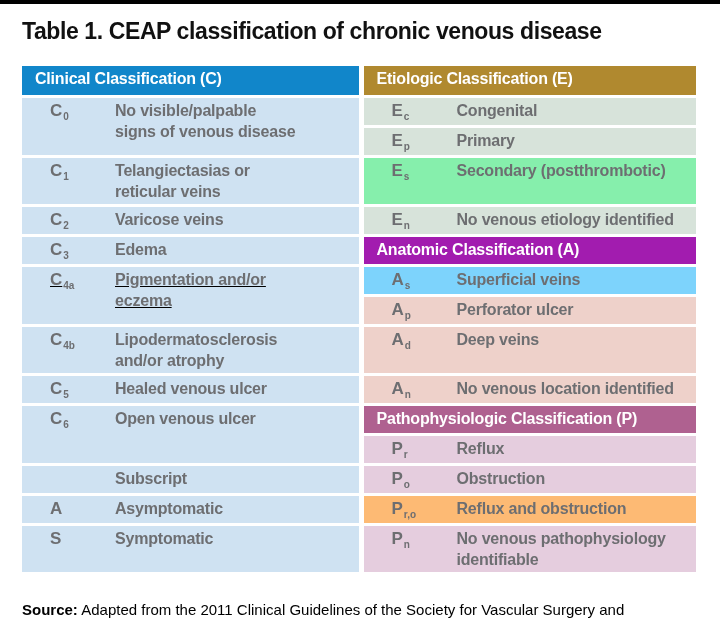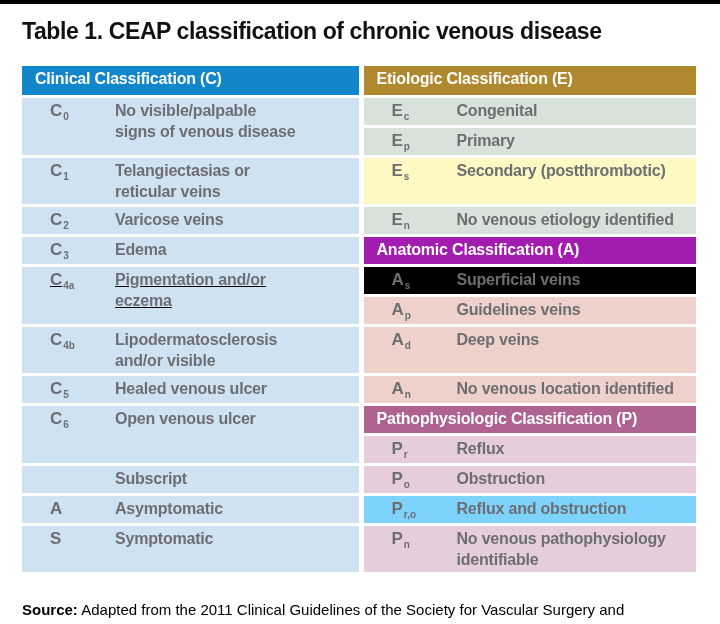--- a/index.html
+++ b/index.html
@@ -141,21 +141,21 @@
       <tr>
         <td class="col-left" style="background: rgb(207, 226, 242);">
           <div class="cellwrap">
             <span class="code">C<span class="subscript">1</span></span>
             <span class="desc">
               <div>Telangiectasias or</div>
               <div>reticular veins</div>
             </span>
           </div>
         </td>
-        <td class="col-right" style="background: #fef9c3;">
+        <td class="col-right" style="background: #86efac;">
           <div class="cellwrap">
             <span class="code">E<span class="subscript">s</span></span>
             <span class="desc">
               <div>Secondary (postthrombotic)</div>
             </span>
           </div>
         </td>
       </tr>
       <tr>
         <td class="col-left" style="background: rgb(207, 226, 242);">
@@ -189,46 +189,46 @@
       <tr>
         <td class="col-left" rowspan="2" style="background: rgb(207, 226, 242); text-decoration: underline;">
           <div class="cellwrap">
             <span class="code">C<span class="subscript">4a</span></span>
             <span class="desc">
               <div>Pigmentation and/or</div>
               <div>eczema</div>
             </span>
           </div>
         </td>
-        <td class="col-right" style="background: #000000;">
+        <td class="col-right" style="background: #7dd3fc;">
           <div class="cellwrap">
             <span class="code">A<span class="subscript">s</span></span>
             <span class="desc">
               <div>Superficial veins</div>
             </span>
           </div>
         </td>
       </tr>
       <tr>
         <td class="col-right" style="background: rgb(238, 209, 202);">
           <div class="cellwrap">
             <span class="code">A<span class="subscript">p</span></span>
             <span class="desc">
-              <div>Guidelines veins</div>
+              <div>Perforator ulcer</div>
             </span>
           </div>
         </td>
       </tr>
       <tr>
         <td class="col-left" style="background: rgb(207, 226, 242);">
           <div class="cellwrap">
             <span class="code">C<span class="subscript">4b</span></span>
             <span class="desc">
               <div>Lipodermatosclerosis</div>
-              <div>and/or visible</div>
+              <div>and/or atrophy</div>
             </span>
           </div>
         </td>
         <td class="col-right" style="background: rgb(238, 209, 202);">
           <div class="cellwrap">
             <span class="code">A<span class="subscript">d</span></span>
             <span class="desc">
               <div>Deep veins</div>
             </span>
           </div>
@@ -293,21 +293,21 @@
       </tr>
       <tr>
         <td class="col-left" style="background: rgb(207, 226, 242);">
           <div class="cellwrap">
             <span class="code">A</span>
             <span class="desc">
               <div>Asymptomatic</div>
             </span>
           </div>
         </td>
-        <td class="col-right" style="background: #7dd3fc;">
+        <td class="col-right" style="background: #fdba74;">
           <div class="cellwrap">
             <span class="code">P<span class="subscript">r,o</span></span>
             <span class="desc">
               <div>Reflux and obstruction</div>
             </span>
           </div>
         </td>
       </tr>
       <tr>
         <td class="col-left" style="background: rgb(207, 226, 242);">

